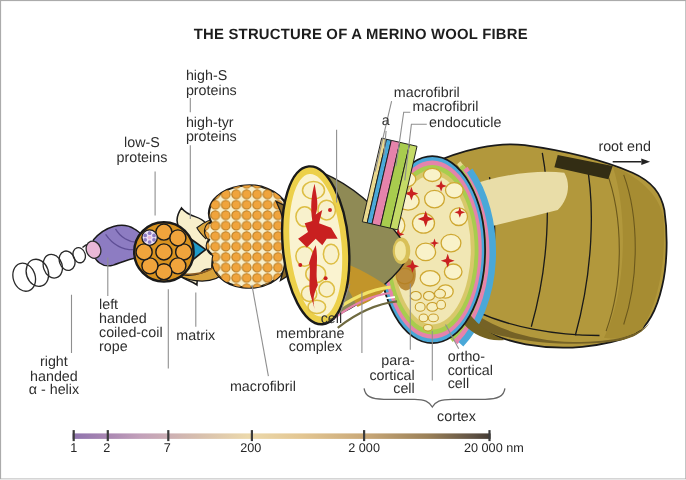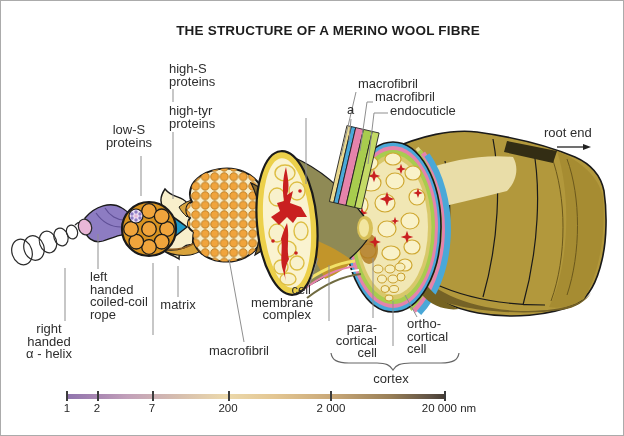--- a/index.html
+++ b/index.html
@@ -250,21 +250,21 @@
 rope</div>
   <div class="lbl ctr" style="left:155px;top:298px;width:44px">matrix</div>
   <div class="lbl ctr" style="left:204px;top:344px;width:68px">macrofibril</div>
   <div class="lbl rt" style="left:250px;top:283px;width:60px">cell
 membrane
 complex</div>
   <div class="lbl rt" style="left:310px;top:321px;width:66px">para-cortical
 cell</div>
   <div class="lbl" style="left:406px;top:317px;width:72px">ortho-cortical
 cell</div>
-  <div class="lbl ctr" style="left:360px;top:372px;width:60px">cortex</div>
+  <div class="lbl ctr" style="left:384px;top:372px;width:60px">cortex</div>
 
   <div class="bar"></div>
   <div class="tick" style="left:65px"></div>
   <div class="tick" style="left:96px"></div>
   <div class="tick" style="left:151px"></div>
   <div class="tick" style="left:227px"></div>
   <div class="tick" style="left:329px"></div>
   <div class="tick" style="left:443px"></div>
   <span class="ticklbl" style="left:59px;width:14px">1</span>
   <span class="ticklbl" style="left:89px;width:14px">2</span>

